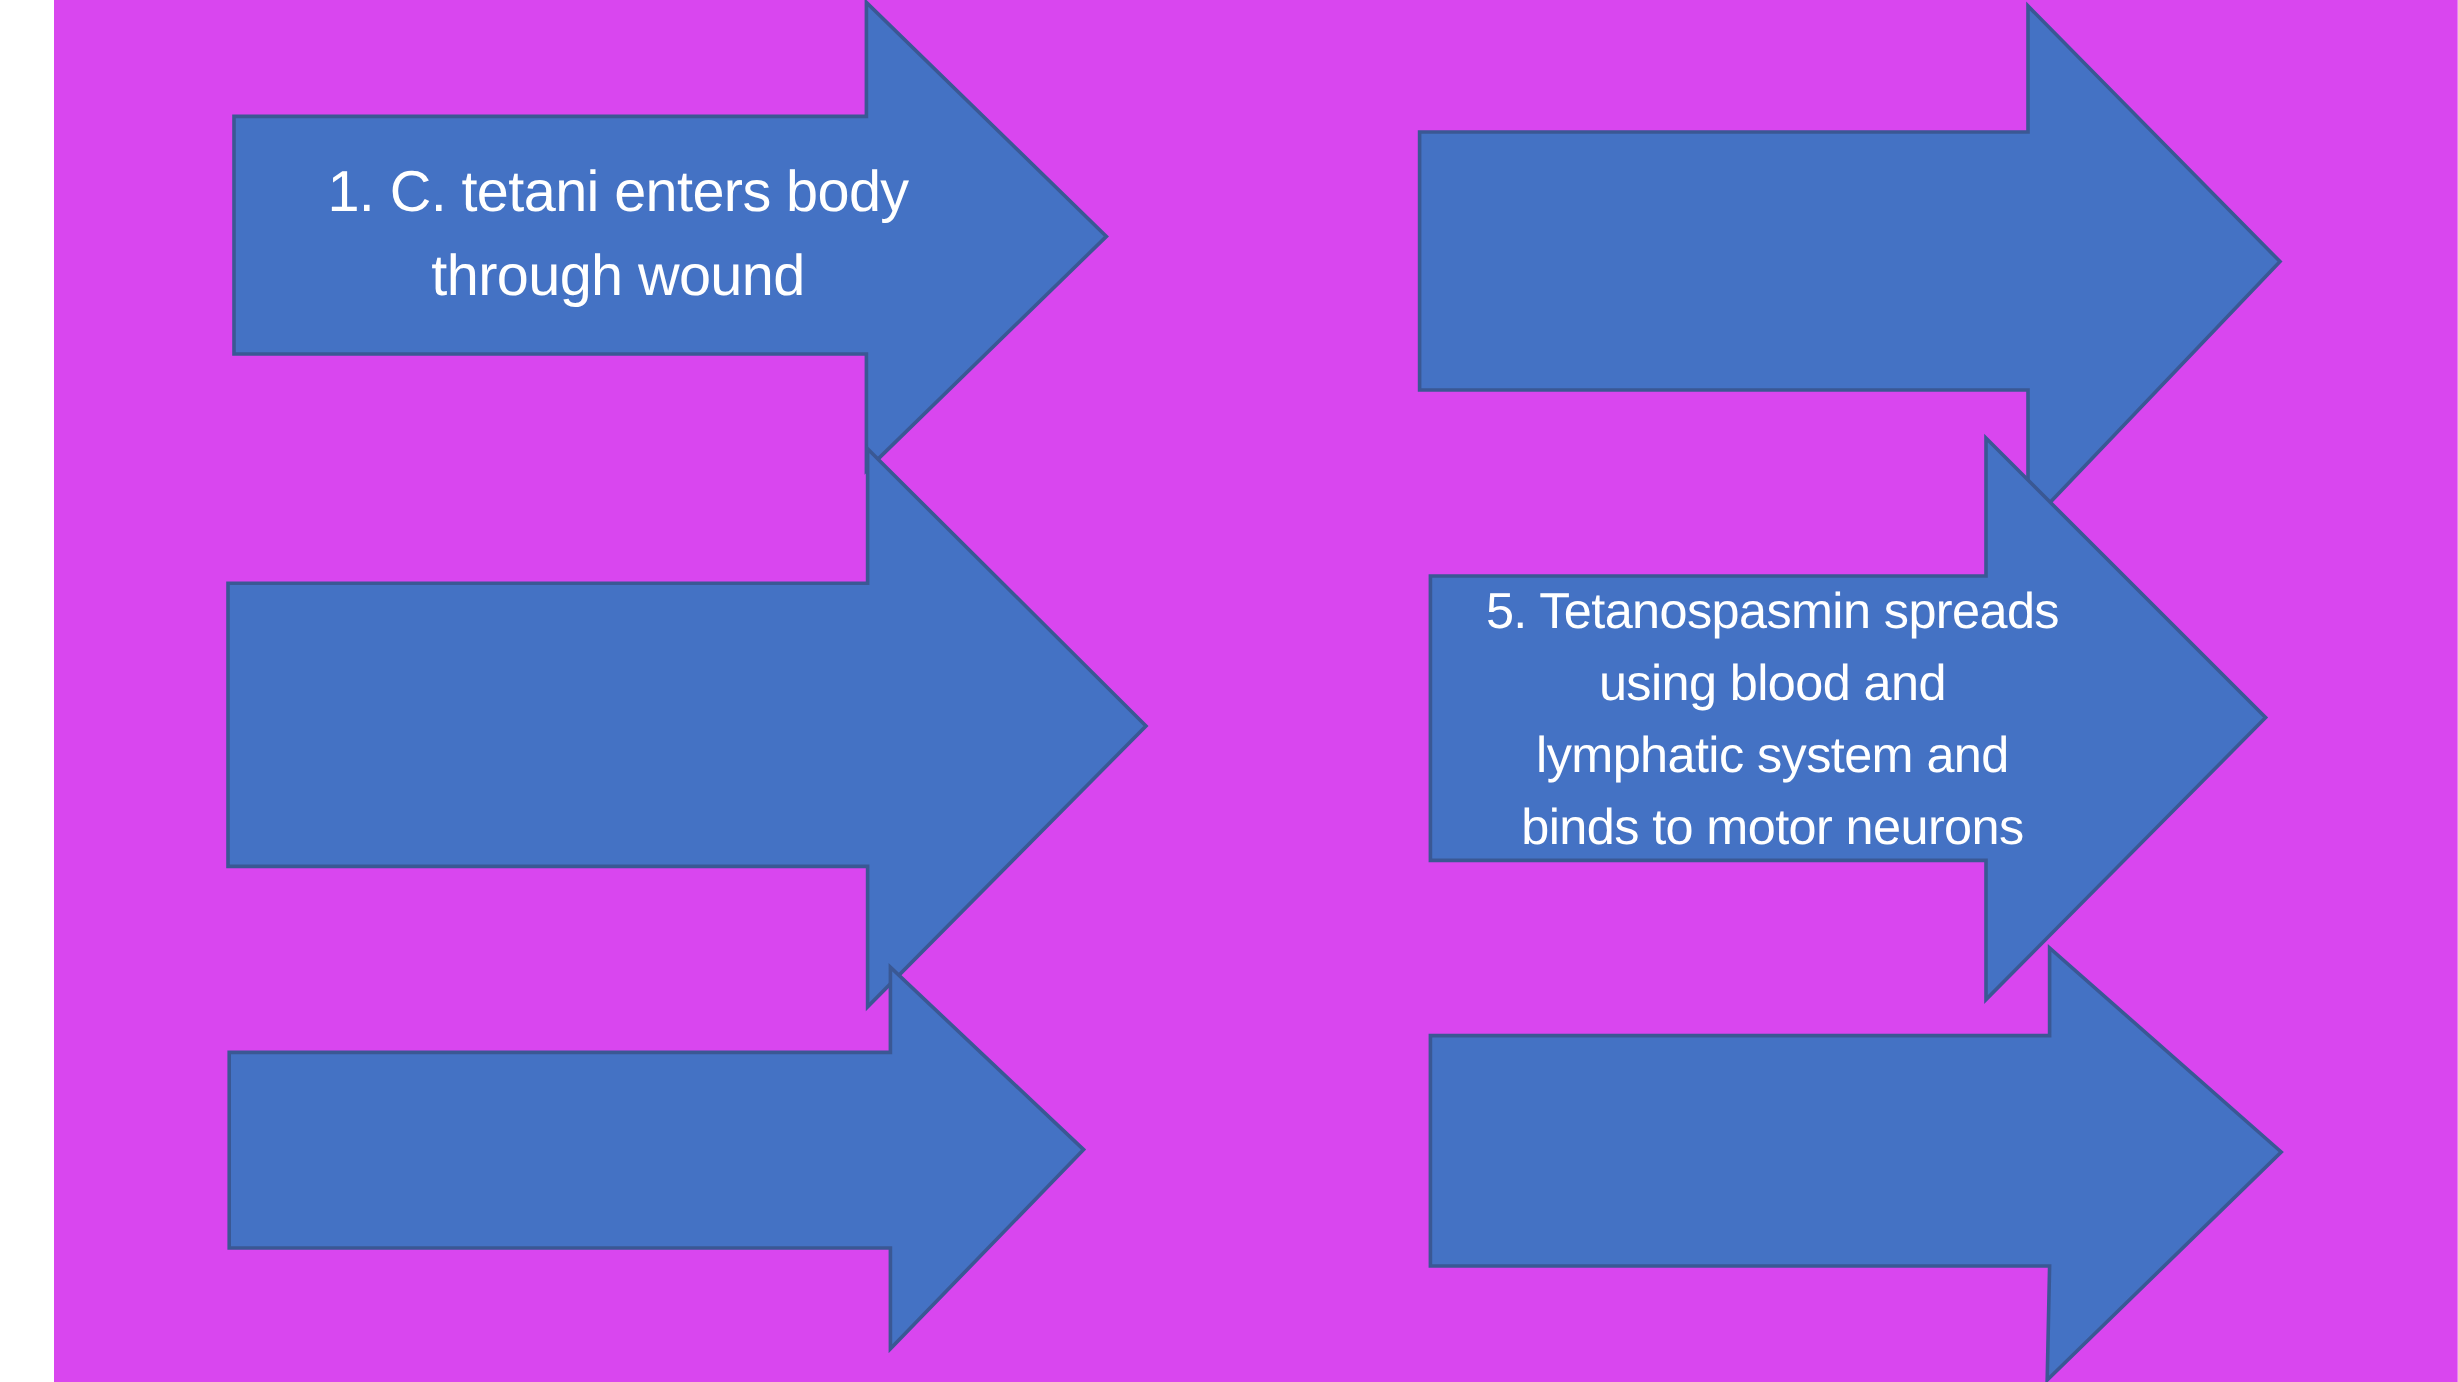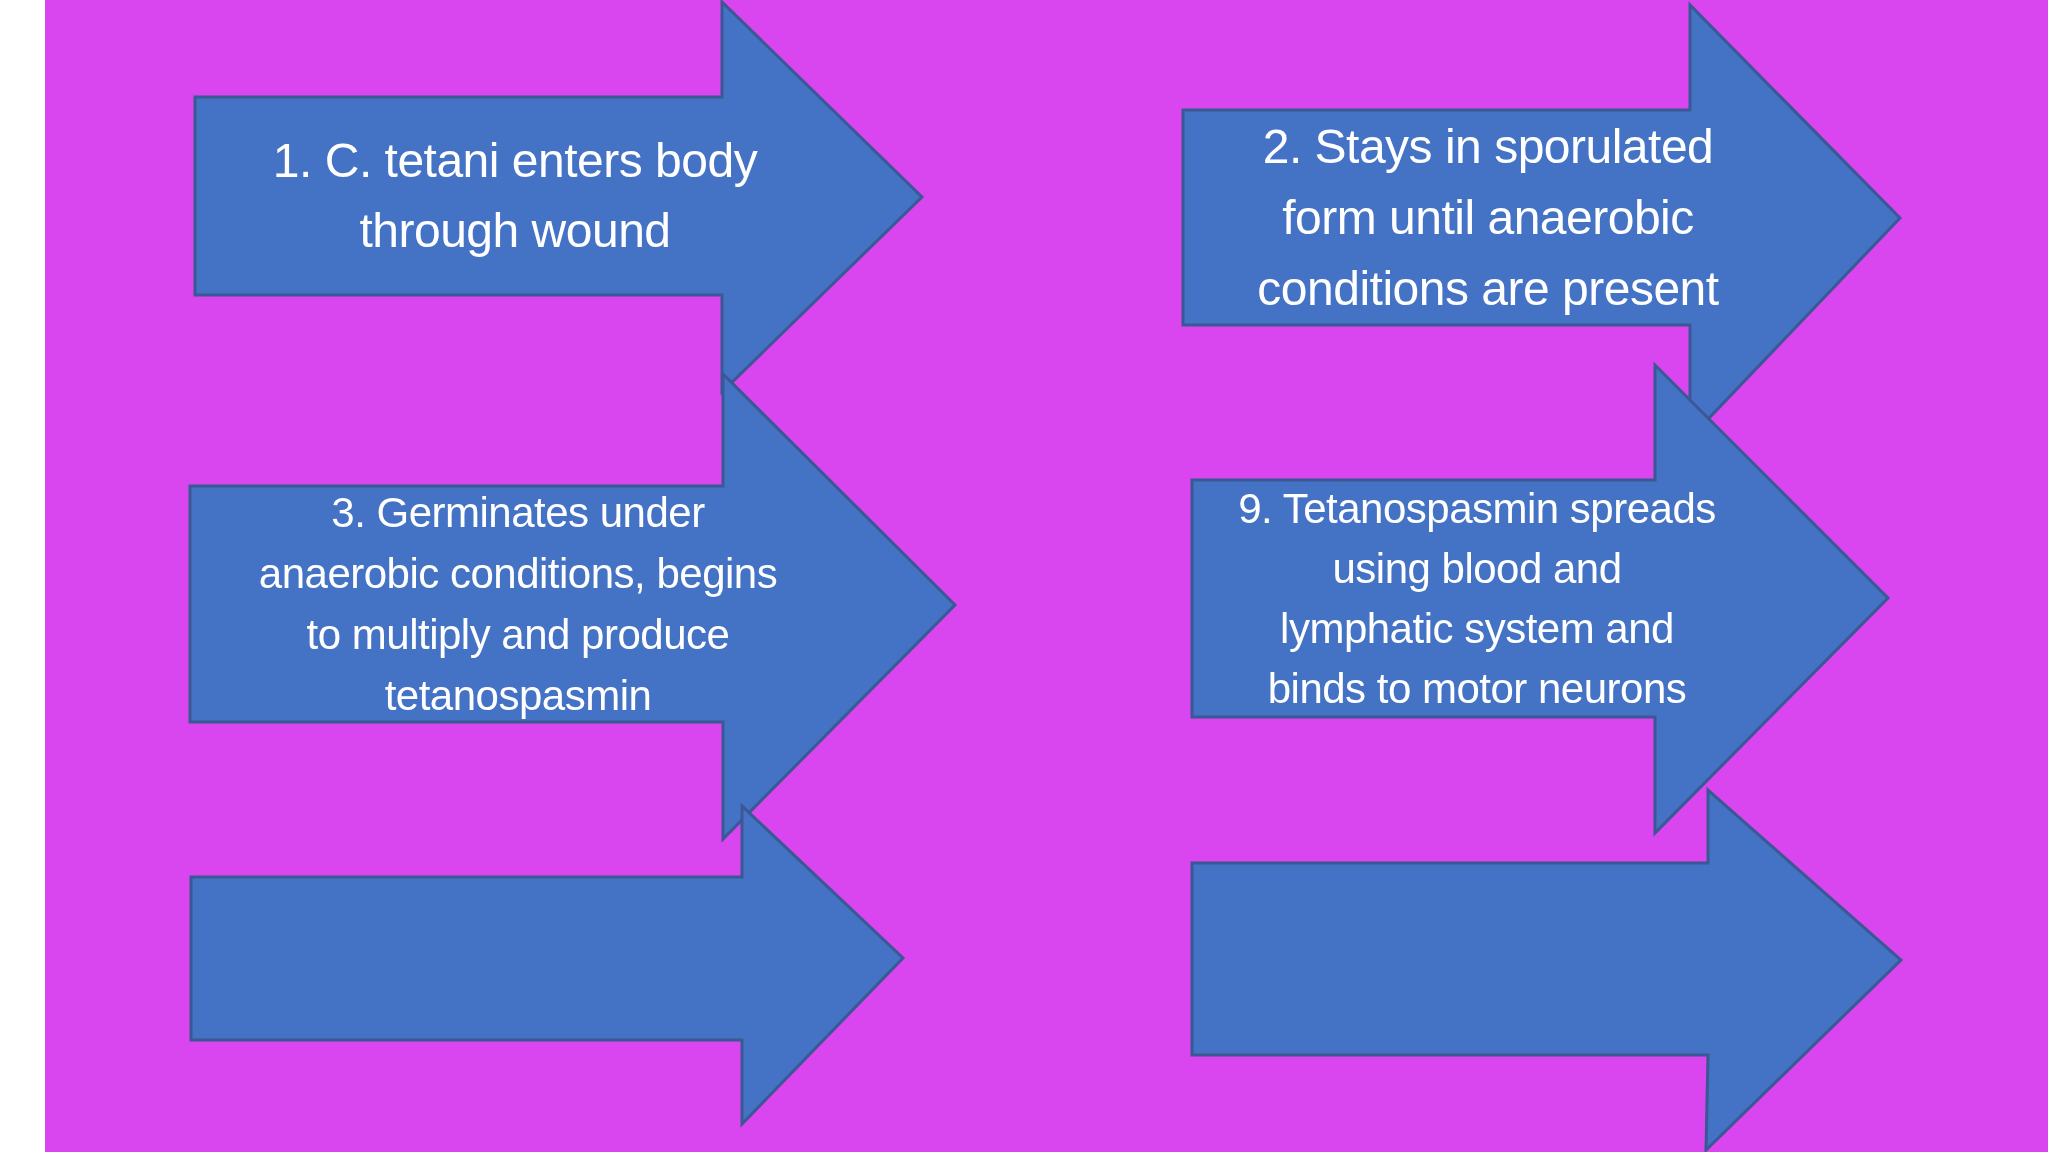--- a/index.html
+++ b/index.html
@@ -56,25 +56,18 @@
     <polygon points="150,97 677,97 677,2 877,197 677,392 677,295 150,295" fill="#4472C4" stroke="#3A5894"></polygon>
     <polygon points="1138,110 1645,110 1645,5 1855,218 1645,438 1645,325 1138,325" fill="#4472C4" stroke="#3A5894"></polygon>
     <polygon points="145,486 678,486 678,374 910,605 678,839 678,722 145,722" fill="#4472C4" stroke="#3A5894"></polygon>
     <polygon points="1147,480 1610,480 1610,365 1843,598 1610,833 1610,717 1147,717" fill="#4472C4" stroke="#3A5894"></polygon>
     <polygon points="146,877 697,877 697,806 858,958 697,1124 697,1040 146,1040" fill="#4472C4" stroke="#3A5894"></polygon>
     <polygon points="1147,863 1663,863 1663,790 1856,960 1661,1150 1663,1055 1147,1055" fill="#4472C4" stroke="#3A5894"></polygon>
   </svg>
 
   <div id="label-1" class="step-label">1. C. tetani enters body
 through wound</div>
-  <div id="label-2" class="step-label">2. Stays in sporulated
-form until anaerobic
-conditions are present</div>
-  <div id="label-3" class="step-label">3. Germinates under
-anaerobic conditions, begins
-to multiply and produce
-tetanospasmin</div>
-  <div id="label-4" class="step-label">9. Tetanospasmin spreads
+  <div id="label-4" class="step-label">5. Tetanospasmin spreads
 using blood and
 lymphatic system and
 binds to motor neurons</div>
 
 </div>
 
 </body></html>

